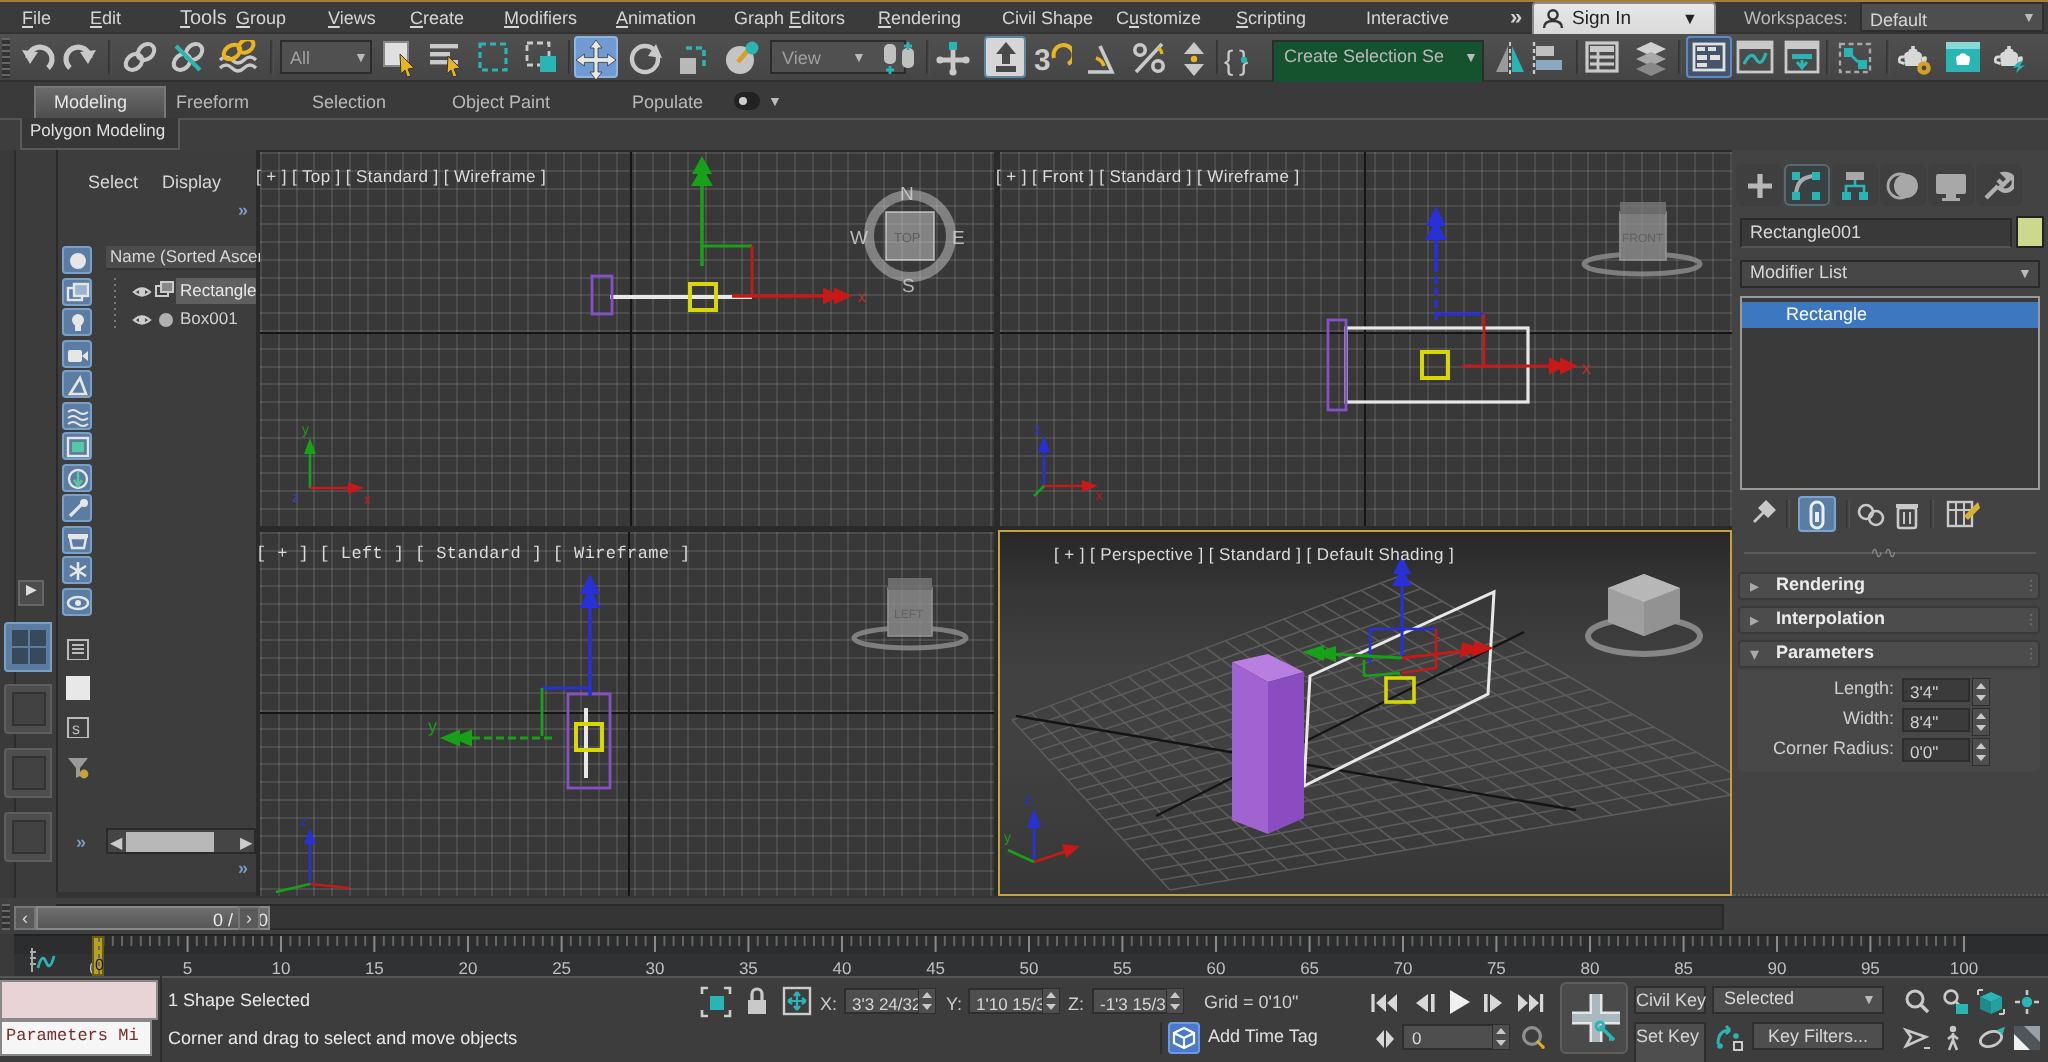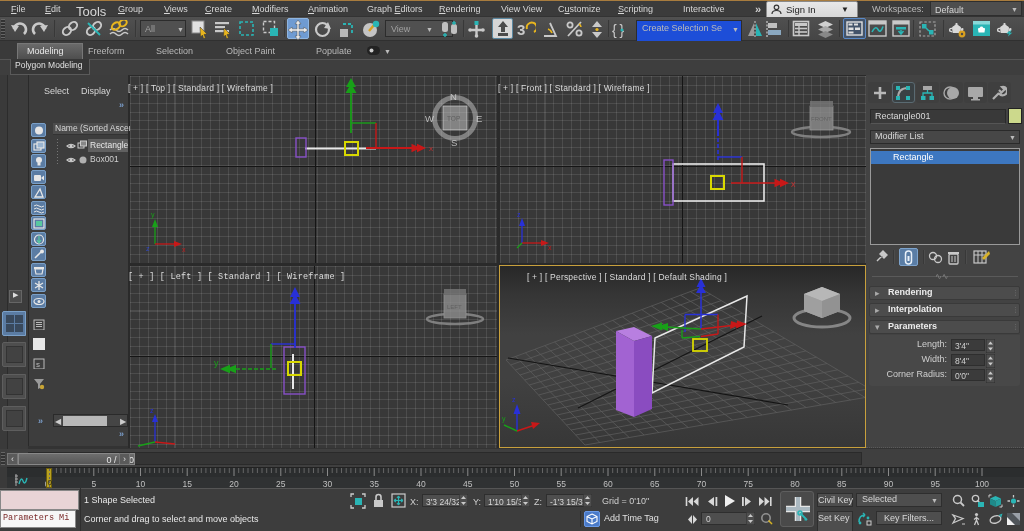--- a/index.html
+++ b/index.html
@@ -7,29 +7,29 @@
 .txt{color:#d6d6d6;font-size:9px;white-space:nowrap;}
 .sep{width:2px;background:linear-gradient(to right,#2e2e2e,#565656);}
 svg{display:block;}
 </style></head><body>
 <div id="root">
 
 <div class="ab" style="left:0;top:0;width:1024px;height:1px;background:#a87c3e;"></div>
 <div class="ab" style="left:0;top:1px;width:1024px;height:16px;background:#3b3b3b;border-bottom:1px solid #333;"></div>
 <div class="ab txt" style="left:11px;top:4px;font-size:9px;"><u>F</u>ile</div>
 <div class="ab txt" style="left:45px;top:4px;font-size:9px;"><u>E</u>dit</div>
-<div class="ab txt" style="left:76px;top:4px;font-size:13px;"><u>T</u>ools</div>
+<div class="ab txt" style="left:90px;top:4px;font-size:10px;"><u>T</u>ools</div>
 <div class="ab txt" style="left:118px;top:4px;font-size:9px;"><u>G</u>roup</div>
 <div class="ab txt" style="left:164px;top:4px;font-size:9px;"><u>V</u>iews</div>
 <div class="ab txt" style="left:205px;top:4px;font-size:9px;"><u>C</u>reate</div>
 <div class="ab txt" style="left:252px;top:4px;font-size:9px;"><u>M</u>odifiers</div>
 <div class="ab txt" style="left:308px;top:4px;font-size:9px;"><u>A</u>nimation</div>
 <div class="ab txt" style="left:367px;top:4px;font-size:9px;">Graph <u>E</u>ditors</div>
 <div class="ab txt" style="left:439px;top:4px;font-size:9px;"><u>R</u>endering</div>
-<div class="ab txt" style="left:501px;top:4px;font-size:9px;">View View</div>
+<div class="ab txt" style="left:501px;top:4px;font-size:9px;">Civil Shape</div>
 <div class="ab txt" style="left:558px;top:4px;font-size:9px;">C<u>u</u>stomize</div>
 <div class="ab txt" style="left:618px;top:4px;font-size:9px;"><u>S</u>cripting</div>
 <div class="ab txt" style="left:683px;top:4px;font-size:9px;">Interactive</div>
 <div class="ab" style="left:755px;top:3px;color:#cfcfcf;font-size:11px;font-weight:bold;">»</div>
 <div class="ab" style="left:766px;top:1px;width:92px;height:32px;background:linear-gradient(#e8e8e8,#c9c9c9);border:1px solid #8a8a8a;border-radius:2px;">
 <svg class="ab" style="left:4px;top:2px" width="11" height="11" viewBox="0 0 11 11">
         <circle cx="5.5" cy="3.4" r="2.3" fill="none" stroke="#333" stroke-width="1.2"></circle>
         <path d="M1 10 Q1 6.5 5.5 6.5 Q10 6.5 10 10" fill="none" stroke="#333" stroke-width="1.2"></path>
       </svg>
 <div class="ab" style="left:19px;top:2px;color:#222;font-size:9.5px;">Sign In</div>
@@ -145,21 +145,21 @@
 <svg class="ab" style="left:589px;top:20px;" width="16" height="19" viewBox="0 0 16 19">
       <path d="M8 1 L13 7 L3 7 Z" fill="#c9c9c9"></path>
       <path d="M8 18 L13 12 L3 12 Z" fill="#c9c9c9"></path>
       <circle cx="8" cy="9.5" r="1.6" fill="#e8b51e"></circle>
     </svg>
 <div class="ab sep" style="left:608px;top:20px;height:17px;"></div>
 <svg class="ab" style="left:612px;top:20px;" width="20" height="19" viewBox="0 0 20 19">
       <text x="0" y="15" font-size="14" fill="#c9c9c9" font-family="Liberation Sans">{ }</text>
       <circle cx="10" cy="10" r="1.6" fill="#2ab5b5"></circle>
     </svg>
-<div class="ab" style="left:636px;top:20px;width:106px;height:27px;background:#1d4ed8;border:1px solid #2c2c2c;">
+<div class="ab" style="left:636px;top:20px;width:106px;height:27px;background:#14532d;border:1px solid #2c2c2c;">
       <div class="ab" style="left:5px;top:2px;color:#b9b9b9;font-size:9px;white-space:nowrap;">Create Selection Se</div>
       <div class="ab" style="left:95px;top:5px;color:#bbb;font-size:7px;">▼</div>
     </div>
 <svg class="ab" style="left:746px;top:20px;" width="18" height="19" viewBox="0 0 18 19">
       <path d="M8 3 L8 16 L2 16 Z" fill="#9a9a9a"></path>
       <path d="M10 3 L10 16 L16 16 Z" fill="#2ab5b5"></path>
       <line x1="9" y1="1" x2="9" y2="18" stroke="#c9c9c9" stroke-width="1" stroke-dasharray="2 1.5"></line>
     </svg>
 <svg class="ab" style="left:765px;top:20px;" width="19" height="19" viewBox="0 0 19 19">
       <line x1="2" y1="1" x2="2" y2="17" stroke="#c9c9c9" stroke-width="1.2" stroke-dasharray="2 1.5"></line>

